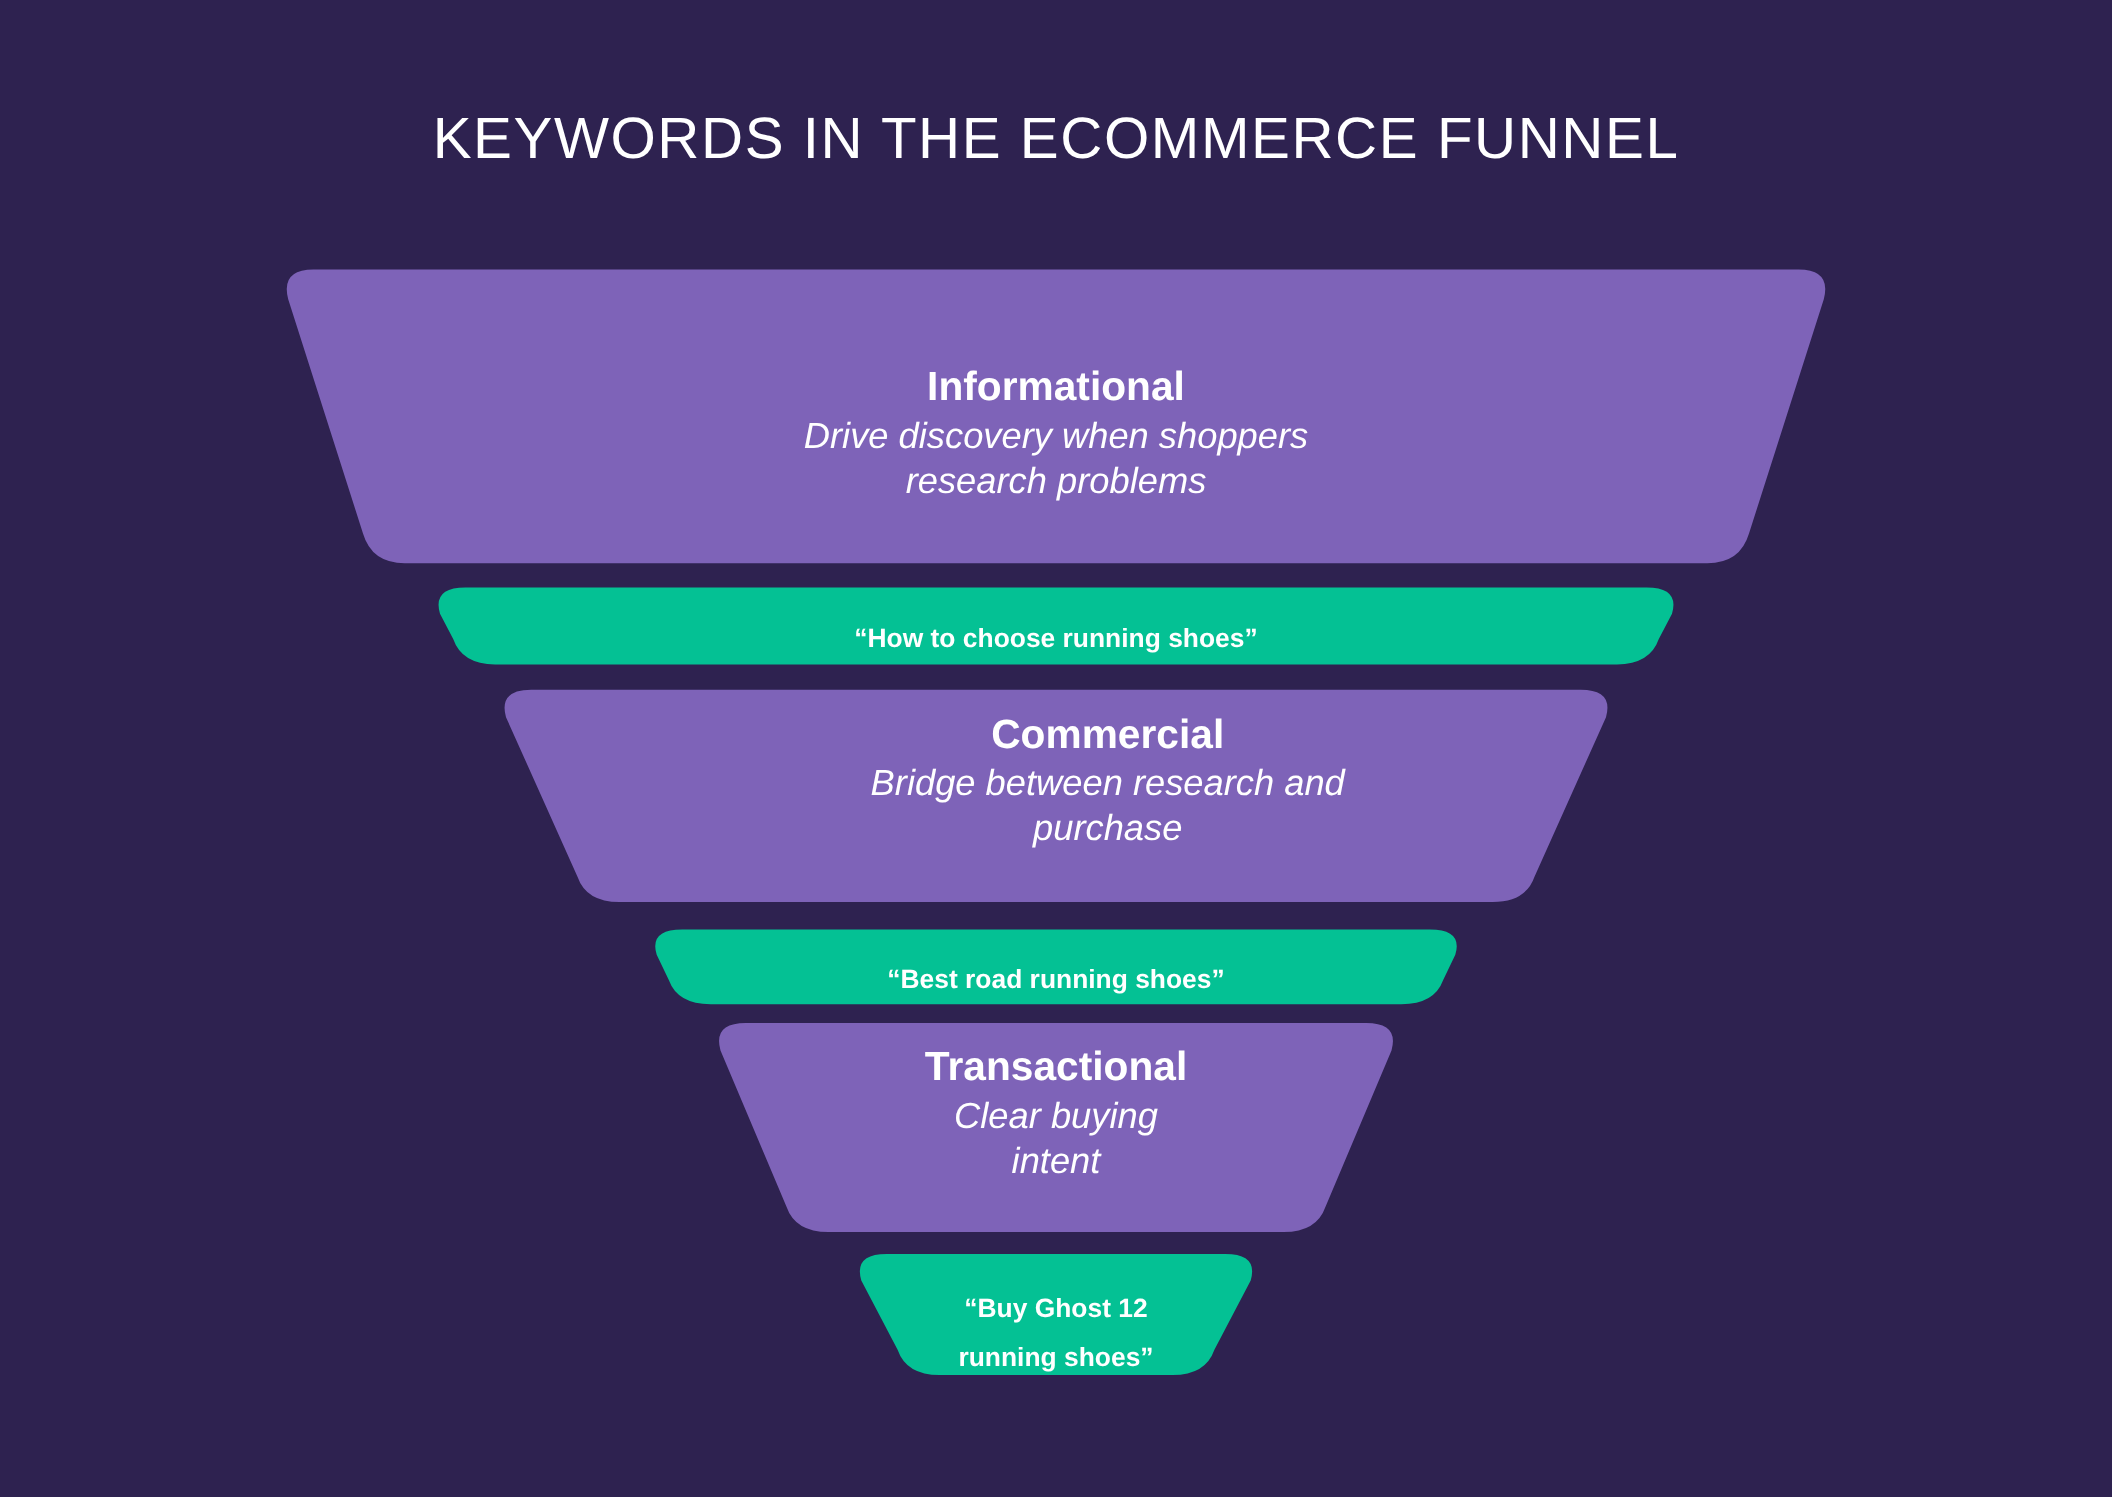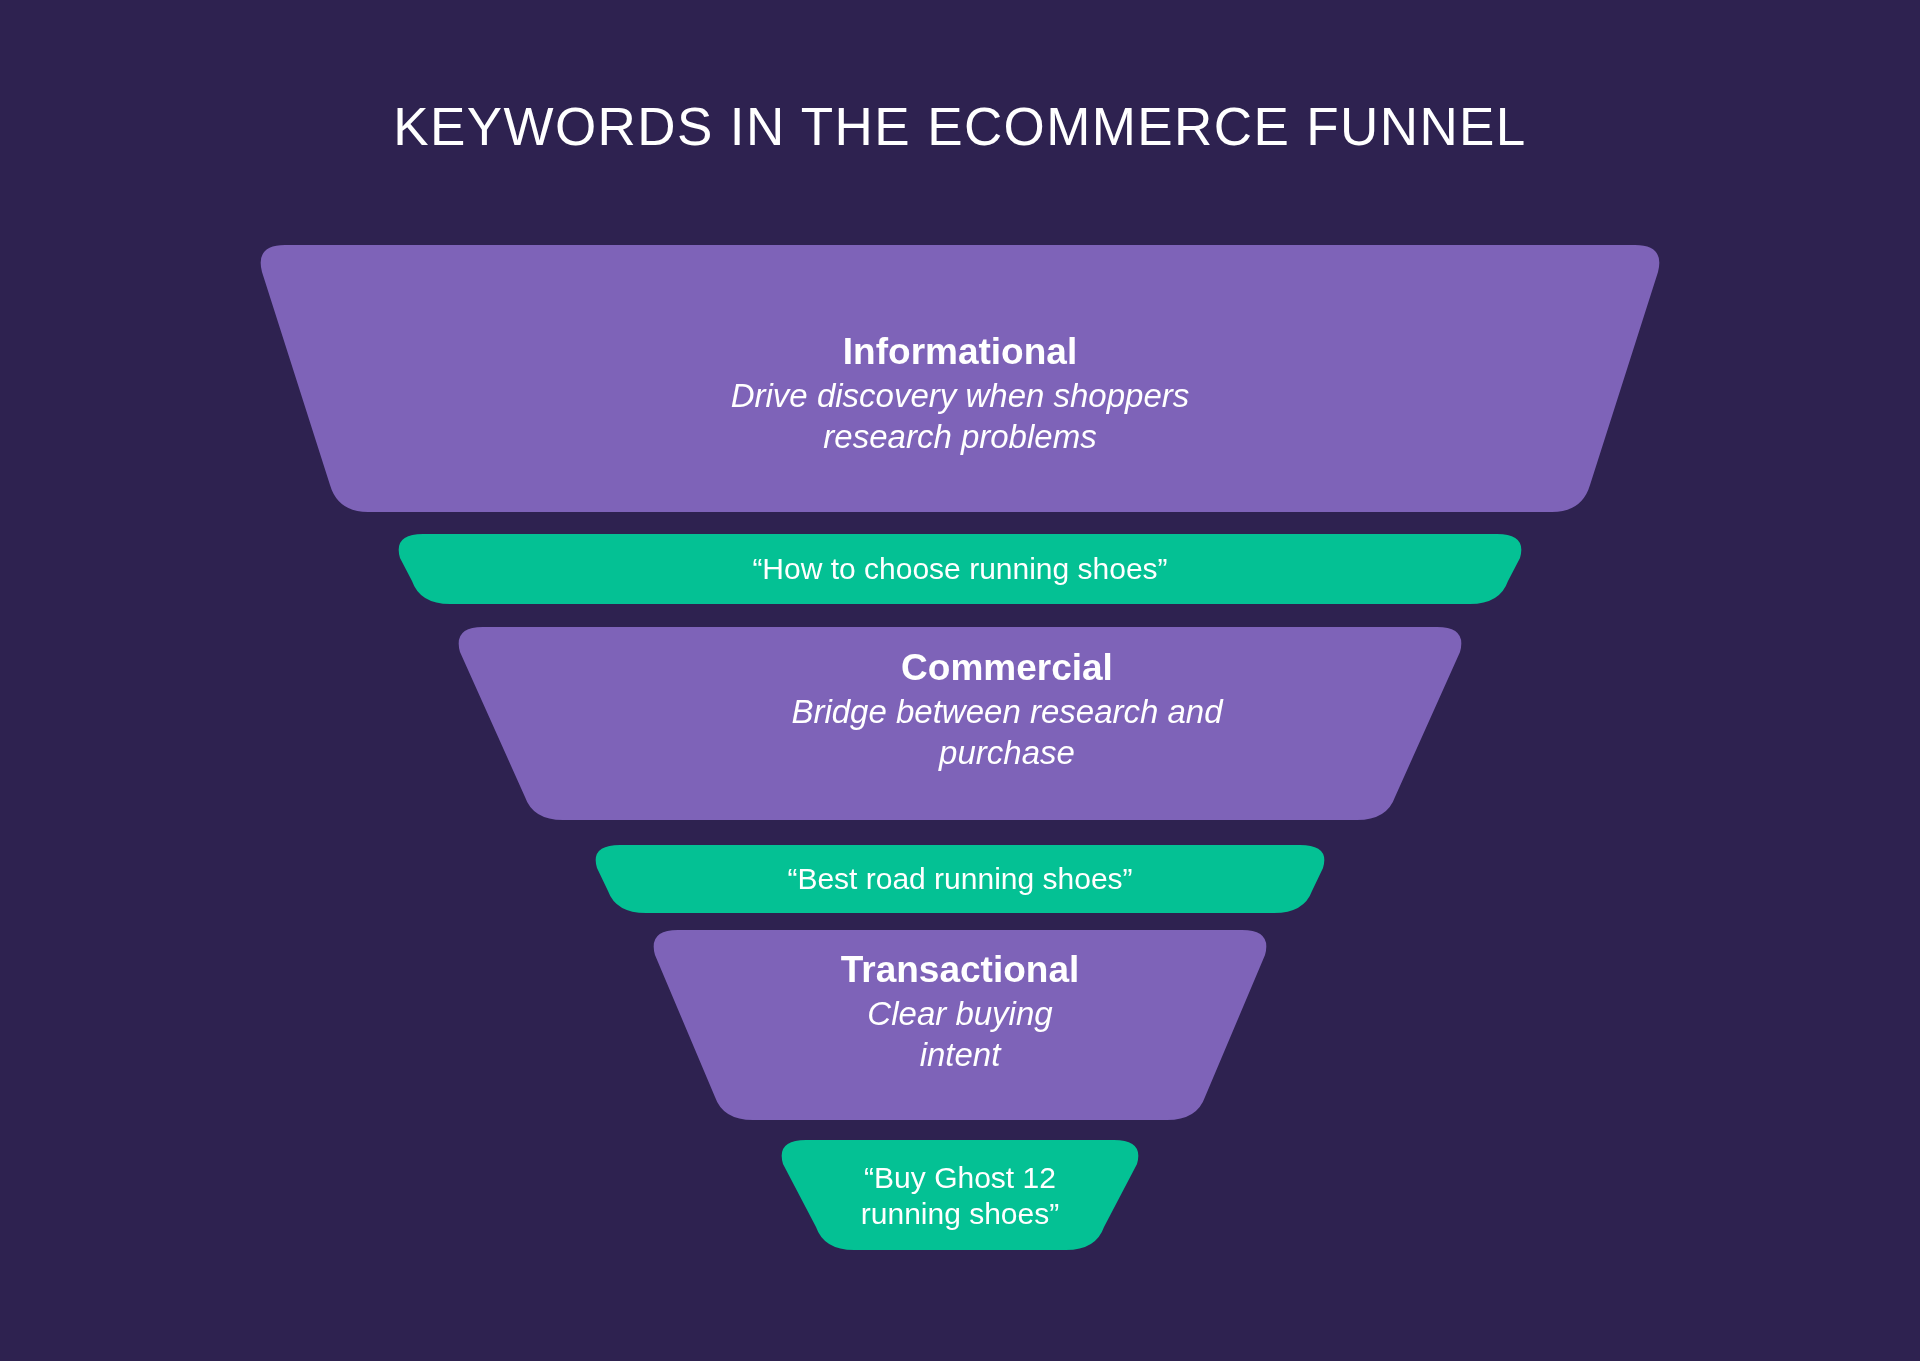--- a/index.html
+++ b/index.html
@@ -55,24 +55,24 @@
   }
   .stage-desc {
     font-size: 33px;
     font-weight: 400;
     line-height: 1.16;
     margin: 0;
     padding-top: 3px;
     font-style: italic;
   }
   .keyword-text {
-    font-size: 30px;
-    font-weight: normal;
+    font-size: 24px;
+    font-weight: bold;
     line-height: 1.2;
-    margin: 0;
+    margin: 16px;
   }
 </style>
 </head>
 <body>
 
 <div class="canvas">
 
   <div class="title">KEYWORDS IN THE ECOMMERCE FUNNEL</div>
 
   <svg class="funnel-svg" viewBox="0 0 1920 1361">

